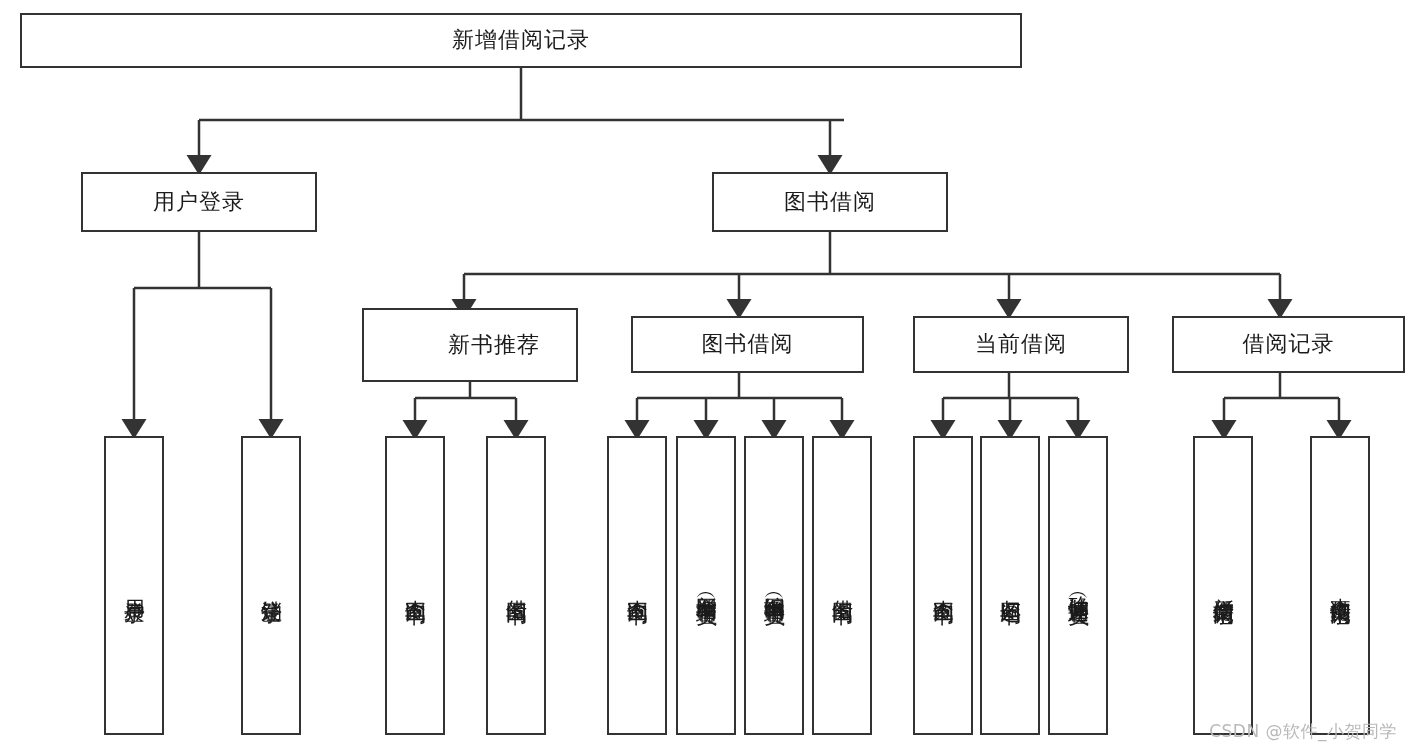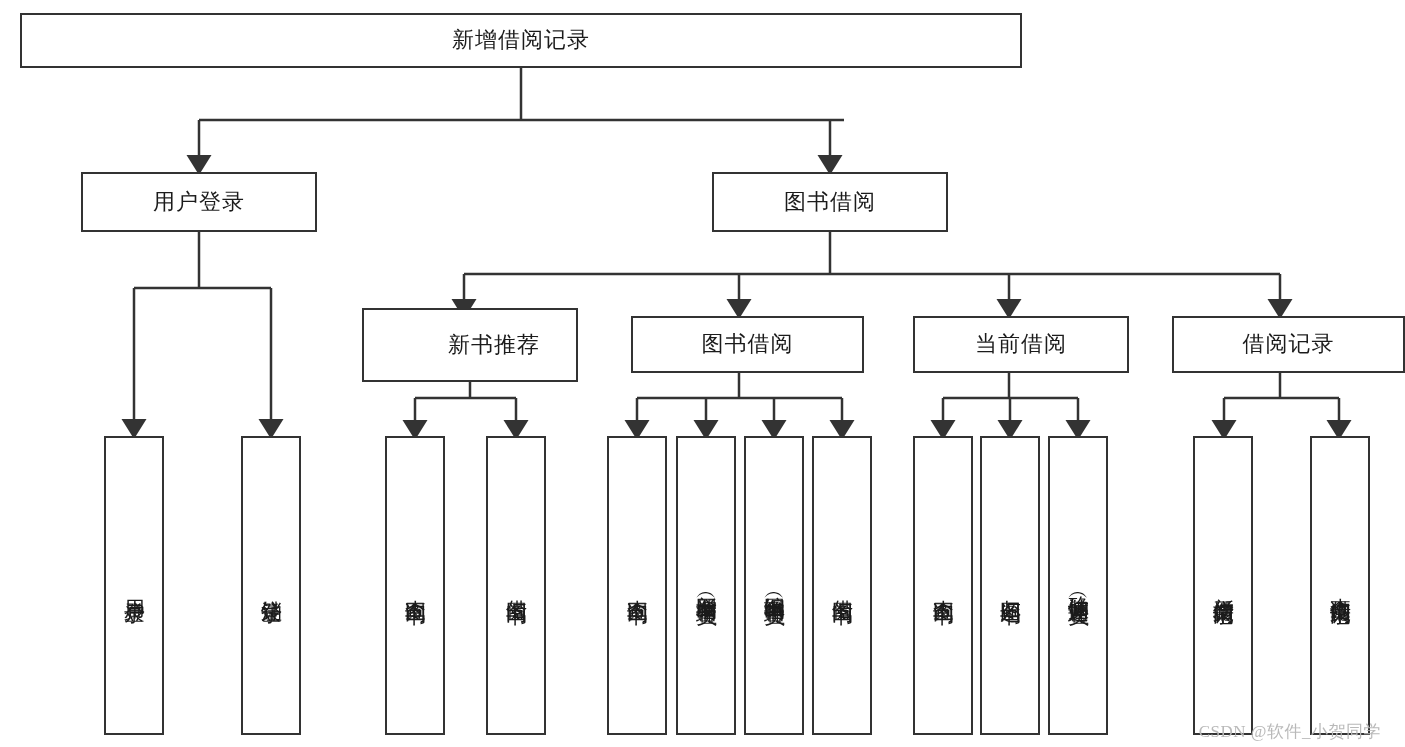--- a/index.html
+++ b/index.html
@@ -50,27 +50,26 @@
     padding: 6px 0;
     text-align: center;
   }
   .node.v .vlabel {
     writing-mode: vertical-rl;
     text-orientation: upright;
     display: block;
   }
   .watermark {
     position: absolute;
-    right: 24px;
+    right: 8px;
     bottom: 4px;
     font-size: 17px;
     color: #b9b9b9;
     letter-spacing: 0.5px;
     white-space: nowrap;
-    font-family: Liberation Serif, serif;
   }
 </style>
 </head>
 <body>
 
 <div id="canvas">
 
   <svg id="wires" viewBox="0 0 1405 747" xmlns="http://www.w3.org/2000/svg">
     <defs>
       <marker id="arw" markerWidth="10" markerHeight="12" refX="1.2" refY="5" orient="auto" markerUnits="strokeWidth">

